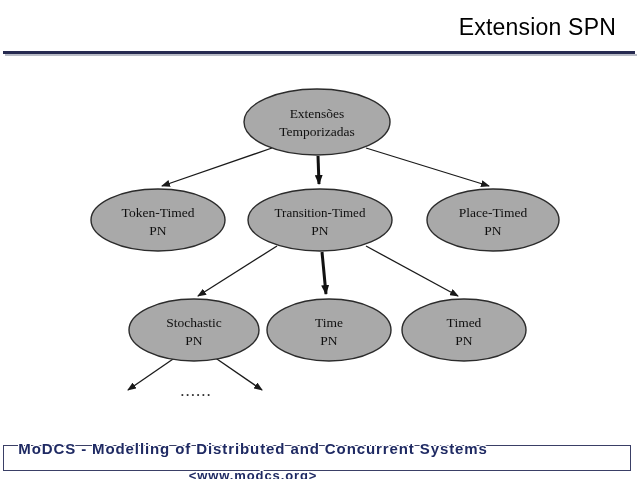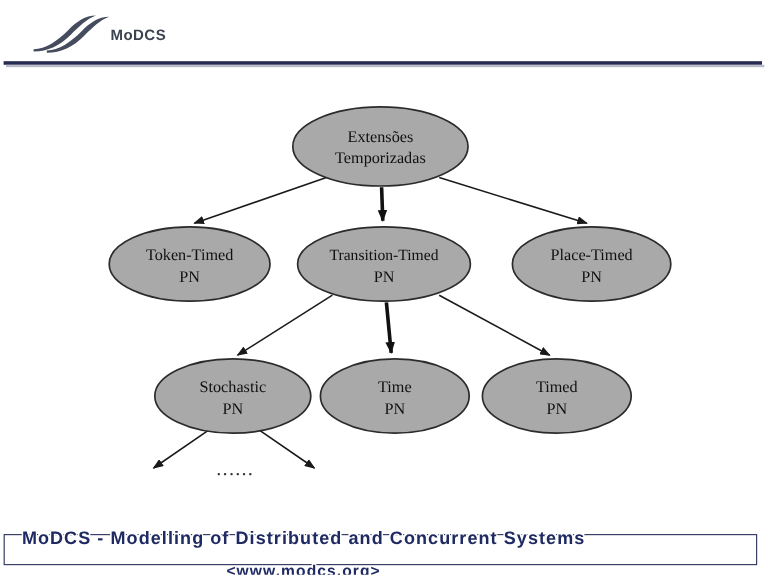--- a/index.html
+++ b/index.html
@@ -125,28 +125,22 @@
        1px  0   0 #ffffff;
   }
   #footer-line-1 { font-size: 15px; }
   #footer-line-2 { font-size: 13px; margin-top: 12px; }
 </style>
 </head>
 <body>
 
 <div id="header">
 
-  <div id="logo-wrap">
-    <svg id="logo-mark" viewBox="0 0 68 36">
-      <path d="M2 31 C 12 31, 22 24, 31 15 C 38 8, 45 3, 54 3 C 46 6, 40 12, 33 19 C 24 28, 14 33, 2 33 Z" fill="#454c5e"></path>
-      <path d="M13 32 C 23 32, 33 25, 42 16 C 49 9, 56 4, 65 4 C 57 7, 51 13, 44 20 C 35 29, 25 34, 13 34 Z" fill="#454c5e"></path>
-    </svg>
-    <div id="logo-text">MoDCS</div>
-  </div>
-
+
+  <div id="slide-title">Extension SPN</div>
   <div id="header-rule"></div>
   <div id="header-rule-shadow"></div>
 </div>
 
 <div id="diagram">
   <svg width="638" height="360" viewBox="0 0 638 360">
     <defs>
       <marker id="arrowhead" markerWidth="9" markerHeight="7" refX="8" refY="3.5" orient="auto" markerUnits="userSpaceOnUse">
         <polygon points="0 0, 9 3.5, 0 7" fill="#1a1a1a"></polygon>
       </marker>

